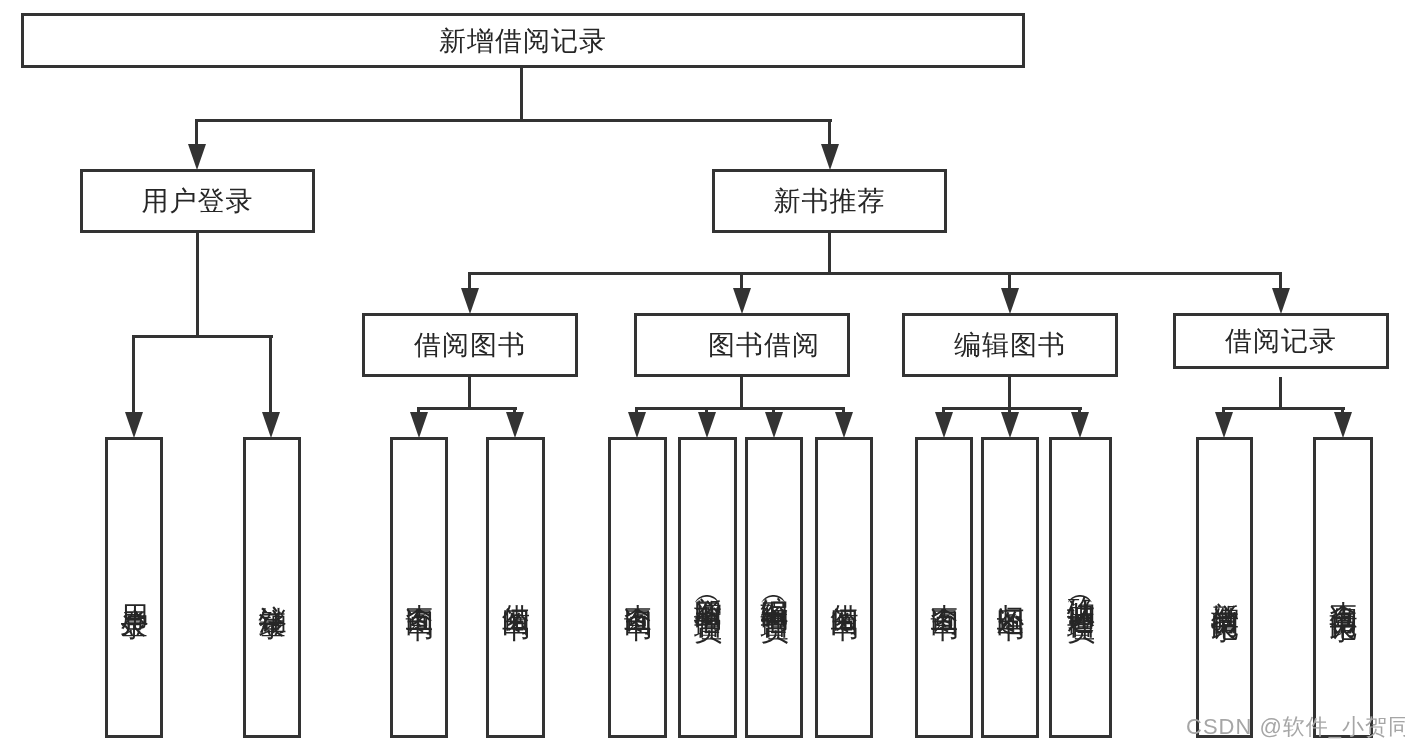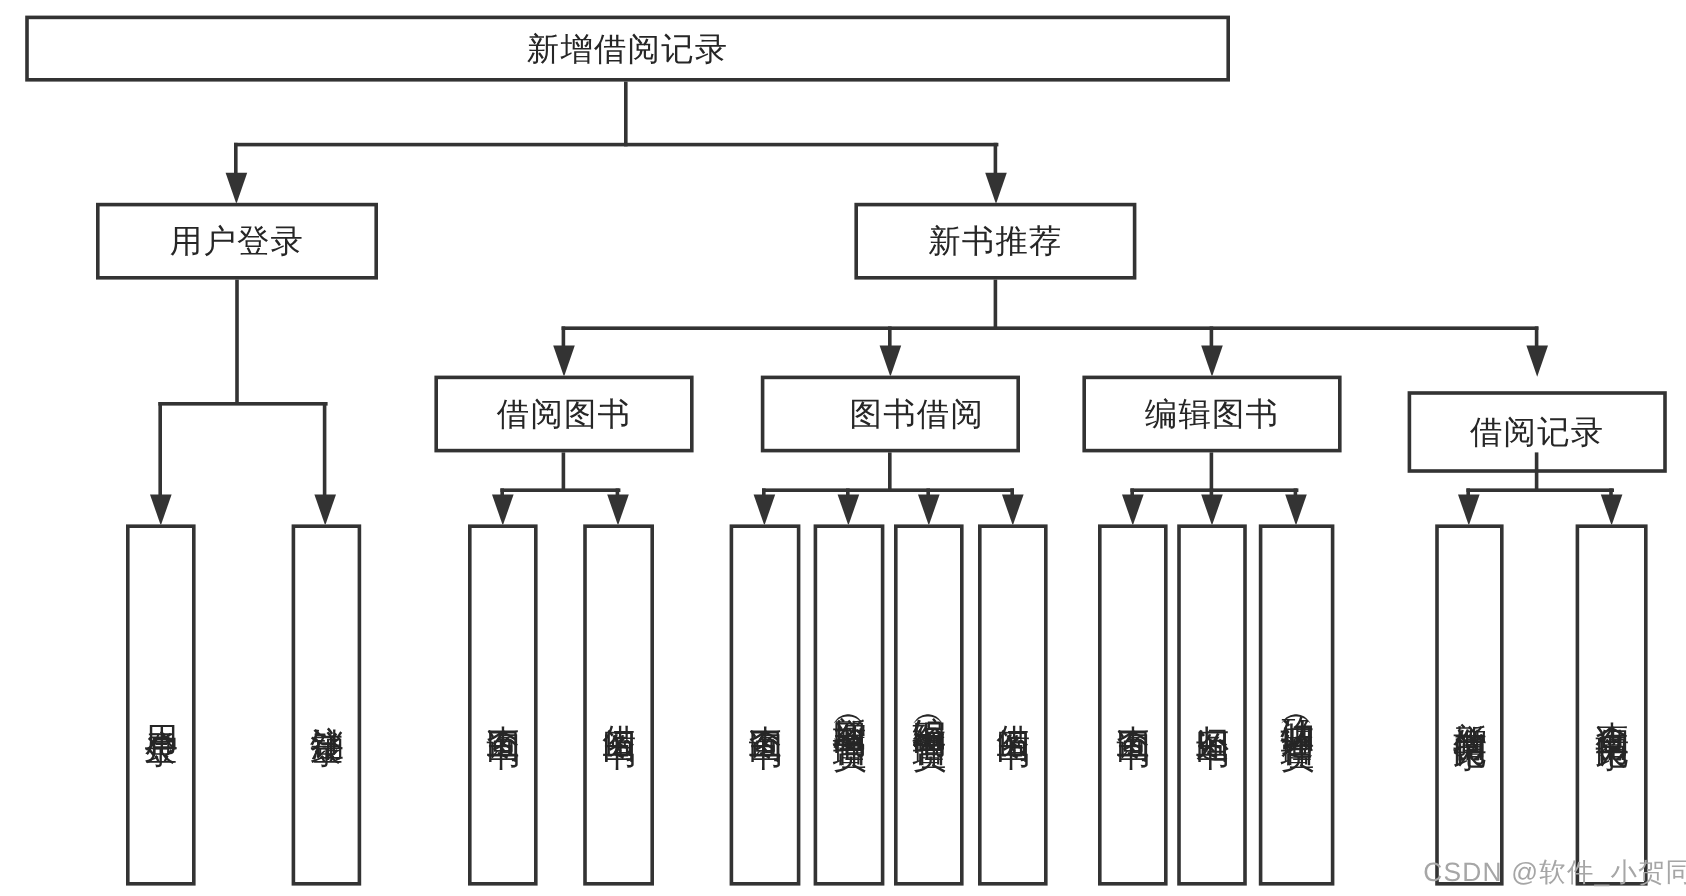--- a/index.html
+++ b/index.html
@@ -70,21 +70,21 @@
   <div class="vline" style="left:740px;top:272px;height:20px;"></div>
   <div class="arrow" style="left:733px;top:288px;"></div>
   <div class="vline" style="left:1008px;top:272px;height:20px;"></div>
   <div class="arrow" style="left:1001px;top:288px;"></div>
   <div class="vline" style="left:1279px;top:272px;height:20px;"></div>
   <div class="arrow" style="left:1272px;top:288px;"></div>
 
   <div class="node" style="left:362px;top:313px;width:216px;height:64px;">借阅图书</div>
   <div class="node" style="left:634px;top:313px;width:216px;height:64px;padding-left:44px;">图书借阅</div>
   <div class="node" style="left:902px;top:313px;width:216px;height:64px;">编辑图书</div>
-  <div class="node" style="left:1173px;top:326px;width:216px;height:68px;">借阅记录</div>
+  <div class="node" style="left:1173px;top:313px;width:216px;height:56px;">借阅记录</div>
 
   <div class="vline" style="left:468px;top:377px;height:33px;"></div>
   <div class="hline" style="left:417px;top:407px;width:100px;"></div>
   <div class="vline" style="left:417px;top:407px;height:10px;"></div>
   <div class="arrow" style="left:410px;top:412px;"></div>
   <div class="vline" style="left:513px;top:407px;height:10px;"></div>
   <div class="arrow" style="left:506px;top:412px;"></div>
 
   <div class="vline" style="left:740px;top:377px;height:33px;"></div>
   <div class="hline" style="left:635px;top:407px;width:210px;"></div>

